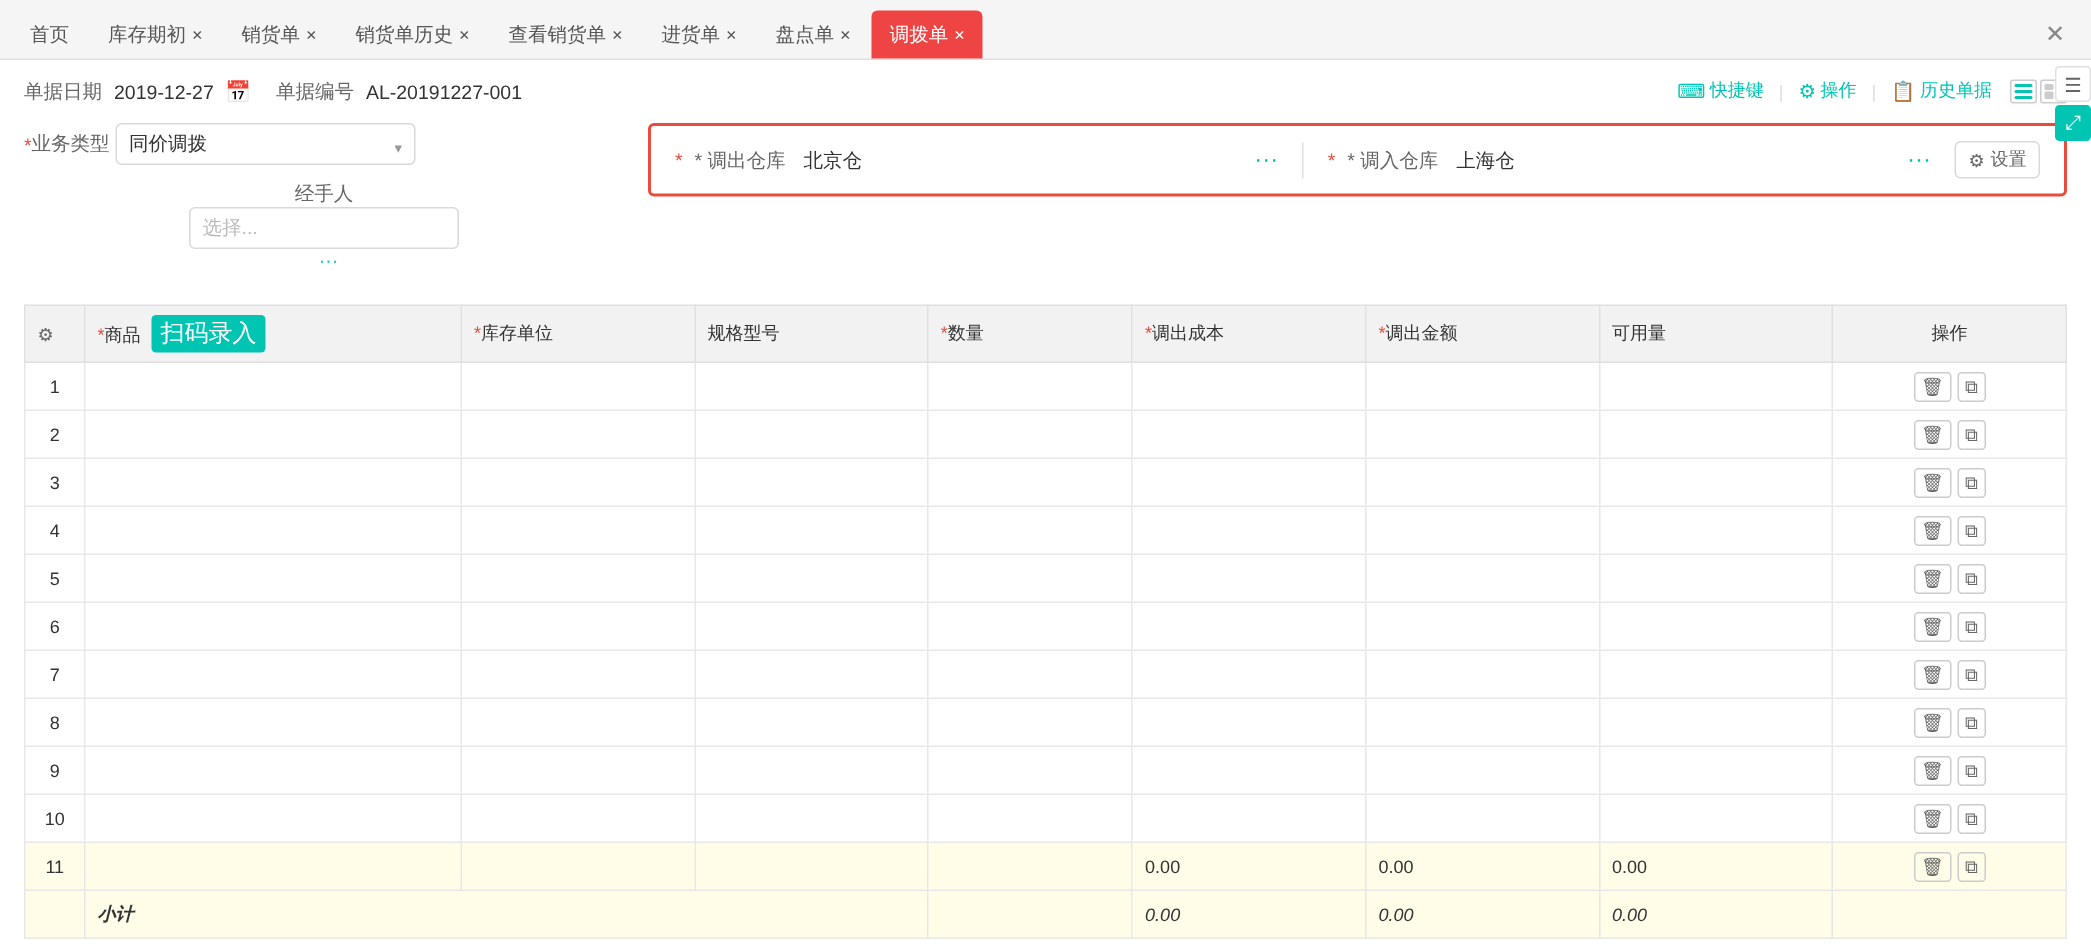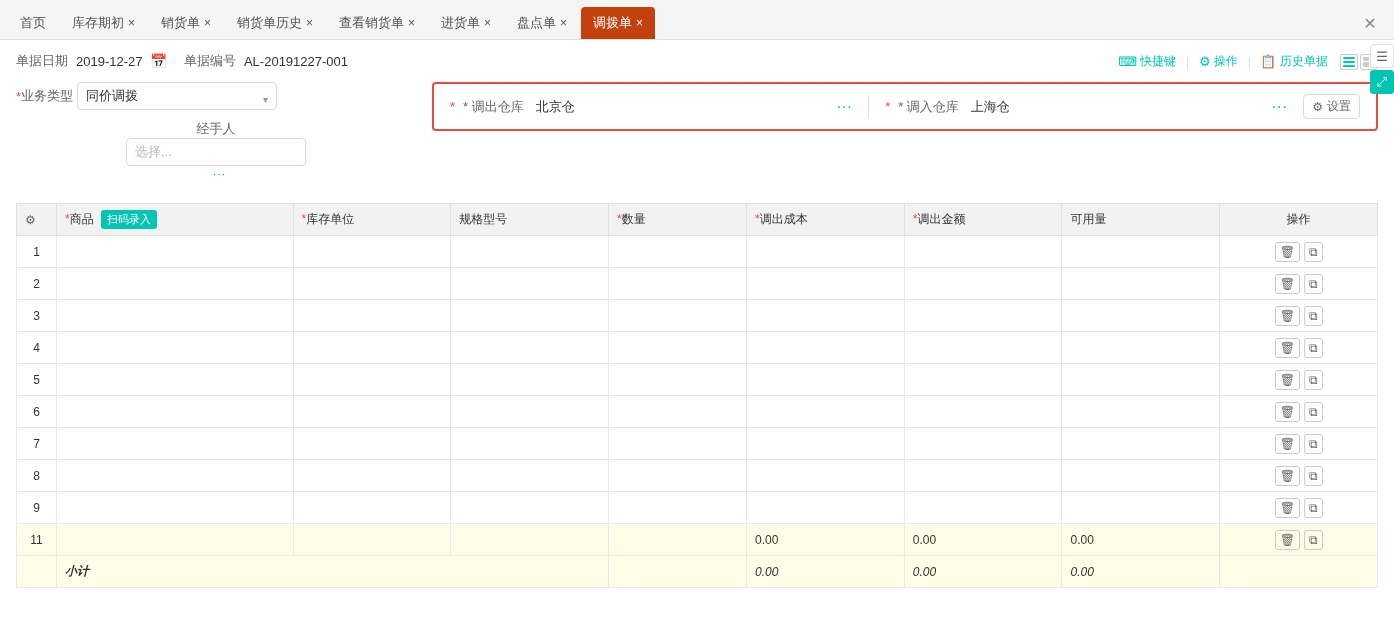--- a/index.html
+++ b/index.html
@@ -8,32 +8,32 @@
     
     .tab-bar {
       display: flex; align-items: flex-end; background: #f5f5f5; border-bottom: 1px solid #e0e0e0;
       height: 40px; padding: 0 8px; position: relative;
     }
     .tab {
       display: flex; align-items: center; padding: 0 12px; height: 32px; cursor: pointer;
       border-radius: 4px 4px 0 0; font-size: 13px; color: #555; white-space: nowrap;
       margin-right: 2px;
     }
-    .tab.active { background: #c2410c; color: #fff; }
+    .tab.active { background: #ef4444; color: #fff; }
     .tab-close-btn { background: none; border: none; cursor: pointer; padding: 0; color: inherit; font-size: 12px; margin-left: 4px; }
     .window-close {
       margin-left: auto; width: 32px; height: 32px; display: flex; align-items: center; justify-content: center;
       cursor: pointer; font-size: 16px; color: #888;
     }
 
     
     .content { padding: 12px 16px; background: #fff; height: calc(100vh - 40px); overflow-y: auto; }
 
     
-    .form-header { display: flex; align-items: flex-end; margin-bottom: 12px; }
+    .form-header { display: flex; align-items: flex-start; margin-bottom: 12px; }
     .form-header-left { display: flex; align-items: center; gap: 16px; }
     .form-field-label { color: #666; margin-right: 4px; }
     .form-field-value { color: #333; font-weight: 500; }
     .date-icon { color: #00c5b3; cursor: pointer; margin-left: 4px; font-size: 14px; }
     .form-header-right { margin-left: auto; display: flex; align-items: center; gap: 8px; color: #00c5b3; font-size: 12px; }
     .header-action { display: flex; align-items: center; gap: 3px; cursor: pointer; color: #00c5b3; }
     .header-divider { color: #ddd; margin: 0 2px; }
     .required-star { color: #e74c3c; }
     .field-row { display: flex; align-items: center; margin-bottom: 10px; }
     .field-label { color: #666; white-space: nowrap; margin-right: 4px; }
@@ -70,21 +70,21 @@
     }
     .data-table th .req { color: #e74c3c; }
     .data-table td {
       border: 1px solid #e8e8e8; padding: 4px 8px; height: 32px;
       font-size: 12px; color: #333; background: #fff;
     }
     .data-table tr:last-child td { background: #fffde7; font-style: italic; }
     .row-num { color: #999; text-align: center; width: 40px; }
     .scan-btn {
       background: #00c5b3; color: #fff; border: none; border-radius: 3px;
-      padding: 2px 6px; font-size: 11px; cursor: pointer; margin-left: 4px;
+      padding: 2px 6px; font-size: 16px; cursor: pointer; margin-left: 4px;
     }
     .action-cell { display: flex; align-items: center; gap: 4px; justify-content: center; }
     .icon-btn { background: none; border: 1px solid #ccc; border-radius: 3px; padding: 2px 4px; cursor: pointer; color: #666; font-size: 12px; }
     .col-settings { width: 36px; text-align: center; }
     .subtotal-row td { background: #fffde7 !important; font-weight: 500; }
     th.th-product { min-width: 120px; }
     th.th-unit { min-width: 80px; }
     th.th-spec { min-width: 80px; }
     th.th-qty { min-width: 70px; }
     th.th-cost { min-width: 80px; }
@@ -397,20 +397,36 @@
           <td></td>
           <td></td>
           <td></td>
           <td>
             <div class="action-cell">
               <button class="icon-btn">🗑</button>
               <button class="icon-btn">⧉</button>
             </div>
           </td>
         </tr>
+      <tr>
+          <td class="row-num">10</td>
+          <td></td>
+          <td></td>
+          <td></td>
+          <td></td>
+          <td></td>
+          <td></td>
+          <td></td>
+          <td>
+            <div class="action-cell">
+              <button class="icon-btn">🗑</button>
+              <button class="icon-btn">⧉</button>
+            </div>
+          </td>
+        </tr>
 
       <tr class="subtotal-row">
         <td class="row-num">11</td>
         <td></td>
         <td></td>
         <td></td>
         <td></td>
         <td>0.00</td>
         <td>0.00</td>
         <td>0.00</td>

